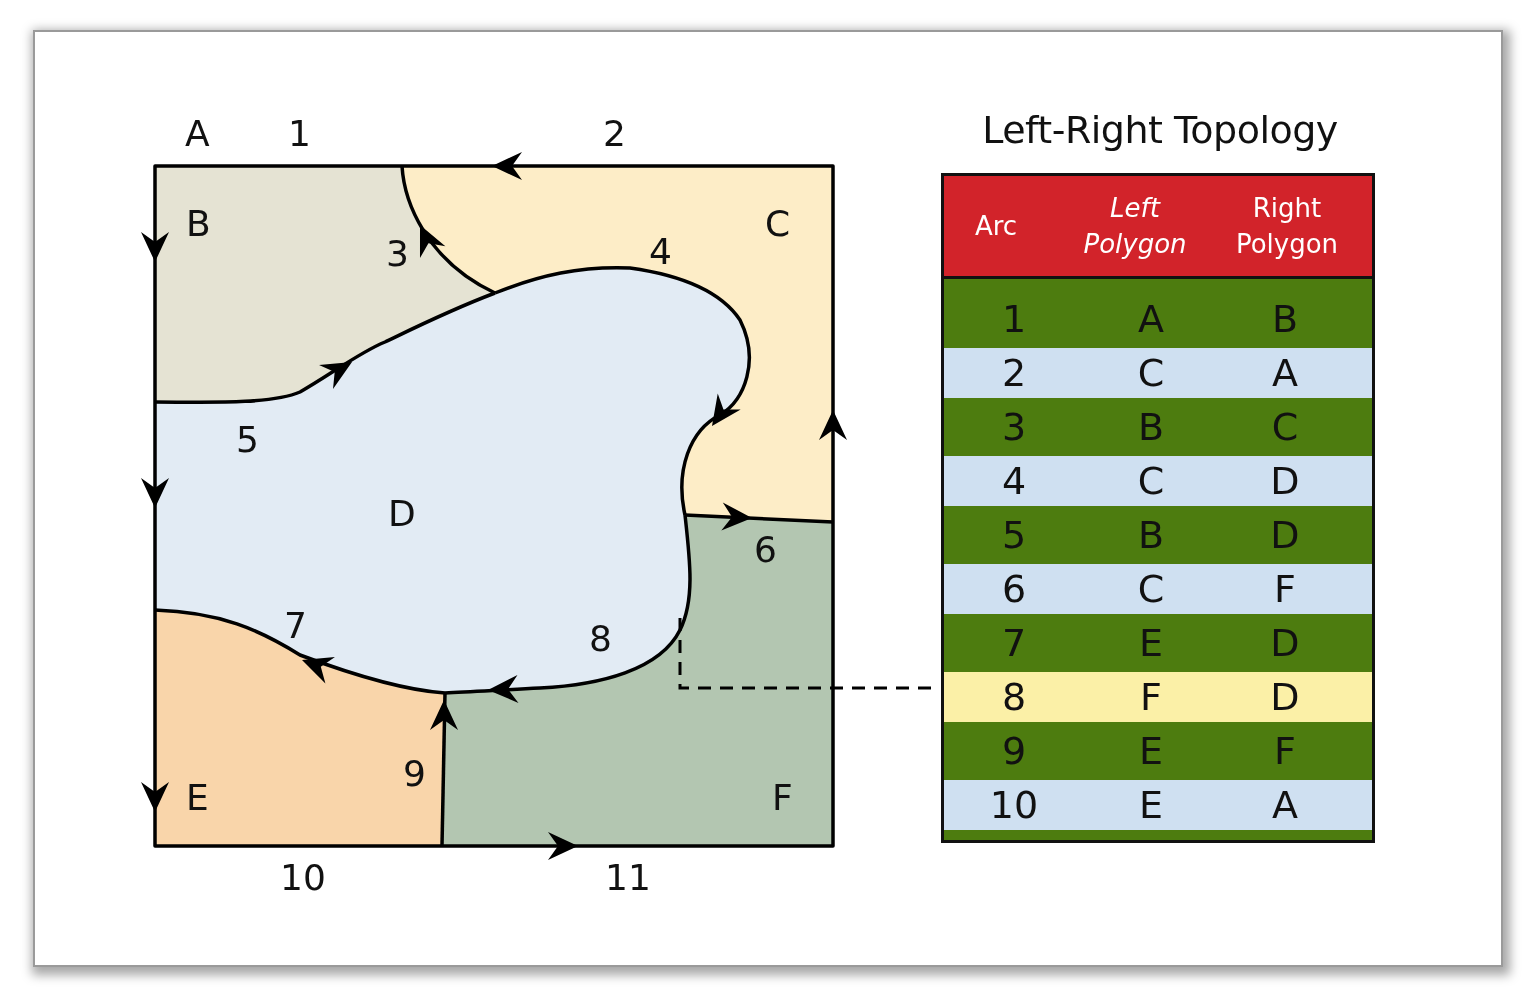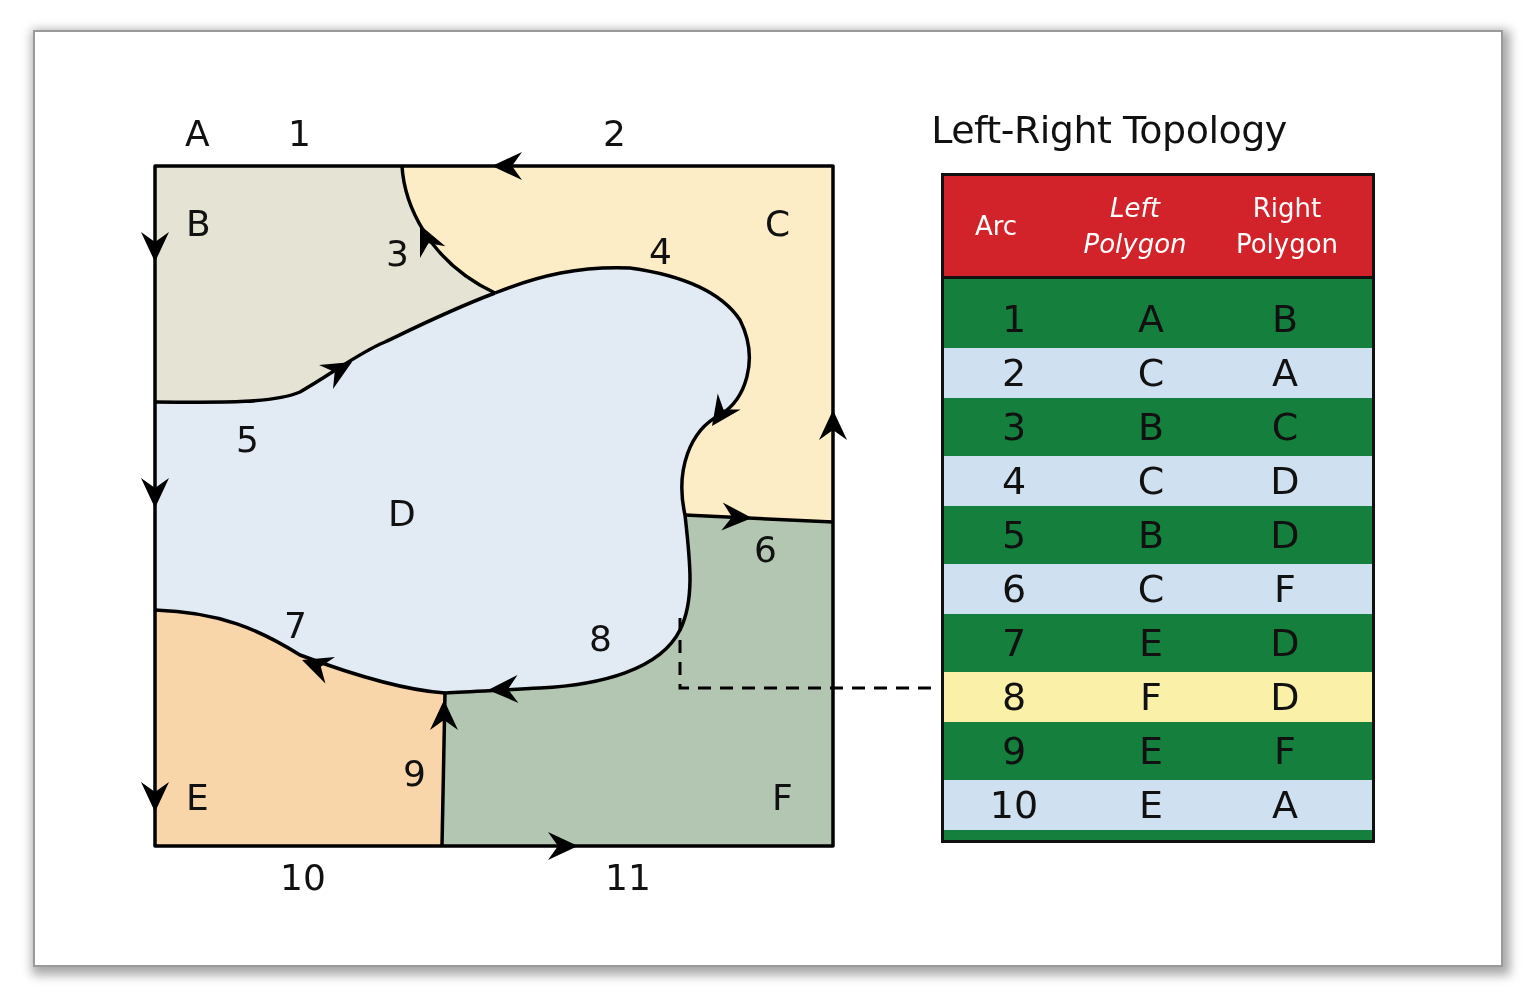--- a/index.html
+++ b/index.html
@@ -12,26 +12,26 @@
     position:absolute; left:35px; top:32px; width:1466px; height:933px;
     background:#ffffff;
     box-shadow: 0 0 0 2px #9a9a9a, 3px 4px 10px 6px rgba(0,0,0,0.35);
   }
   svg.diagram { position:absolute; left:0; top:0; }
   .map-label {
     font-family:"DejaVu Sans", "Liberation Sans", sans-serif;
     font-size:36px; fill:#111;
   }
   .title {
-    position:absolute; left:904px; top:108px; width:410px; text-align:center;
+    position:absolute; left:955px; top:108px; width:410px; text-align:center;
     font-size:38px; color:#111; letter-spacing:-0.5px;
   }
   .table {
     position:absolute; left:941px; top:173px; width:428px; height:664px;
-    border:3px solid #111; background:#15803d; box-sizing:content-box;
+    border:3px solid #111; background:#4d7c0f; box-sizing:content-box;
   }
   .thead {
     position:absolute; left:0; top:0; width:428px; height:100px;
     background:#d2232a; border-bottom:3px solid #111; color:#fff;
     display:flex; align-items:center;
   }
   .thead .th { text-align:center; font-size:26px; line-height:36px; }
   .th.arc { width:104px; }
   .th.left { width:150px; margin-left:12px;font-style:italic; }
   .th.right { width:150px; margin-left:2px; }

